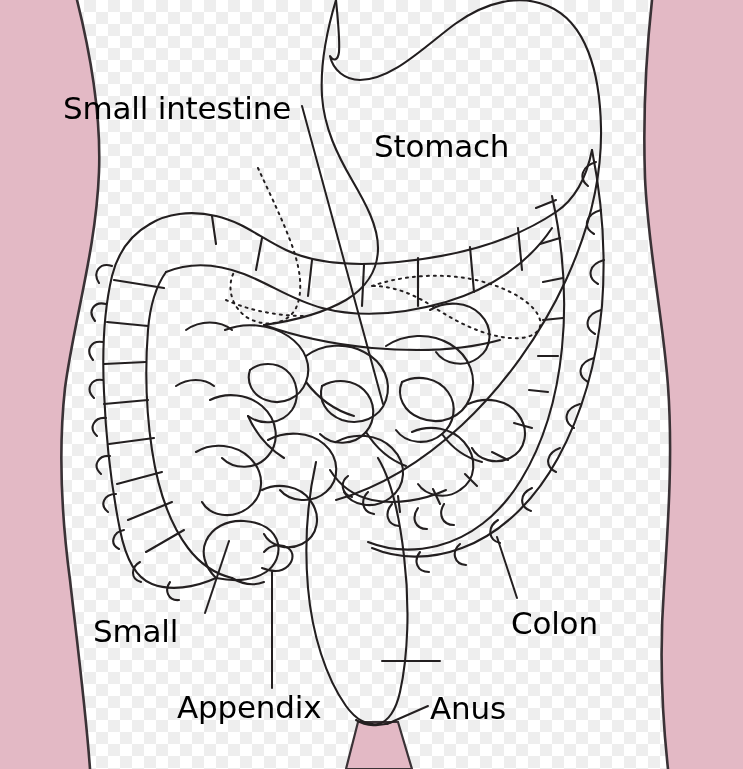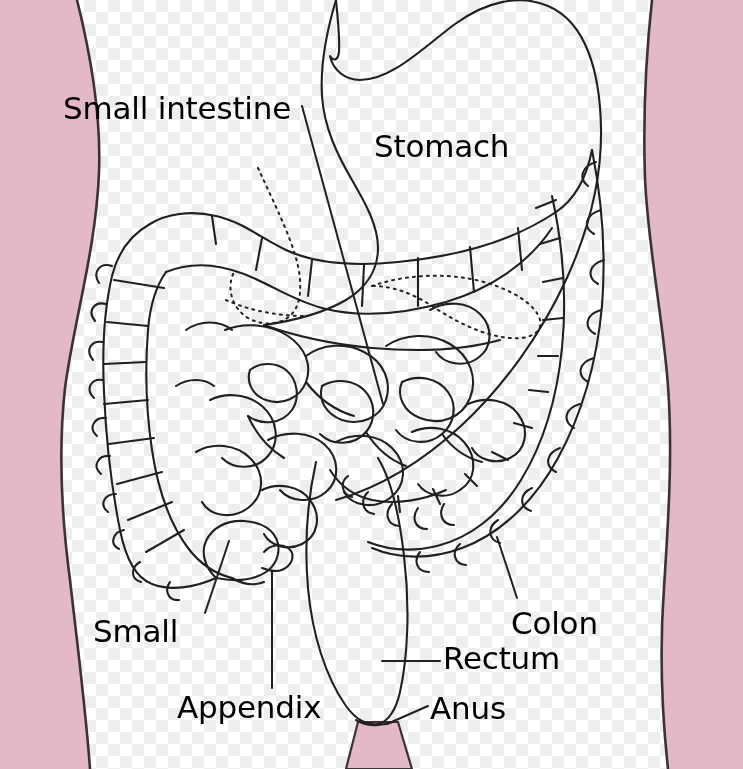--- a/index.html
+++ b/index.html
@@ -340,19 +340,18 @@
   </svg>
 
   <div class="lbl" style="left:63px; top:93px;">Small intestine</div>
 
   <div class="lbl" style="left:374px; top:131px;">Stomach</div>
 
   <div class="lbl" style="left:511px; top:588px;margin-top:20px;">Colon</div>
 
   <div class="lbl" style="left:93px; top:616px;">Small</div>
 
-  <div class="lbl" style="left:443px; top:643px;">Rectum</div>
 
   <div class="lbl" style="left:133px; top:692px;margin-left:44px;">Appendix</div>
 
   <div class="lbl" style="left:430px; top:693px;">Anus</div>
 
 </div>
 
 </body></html>

